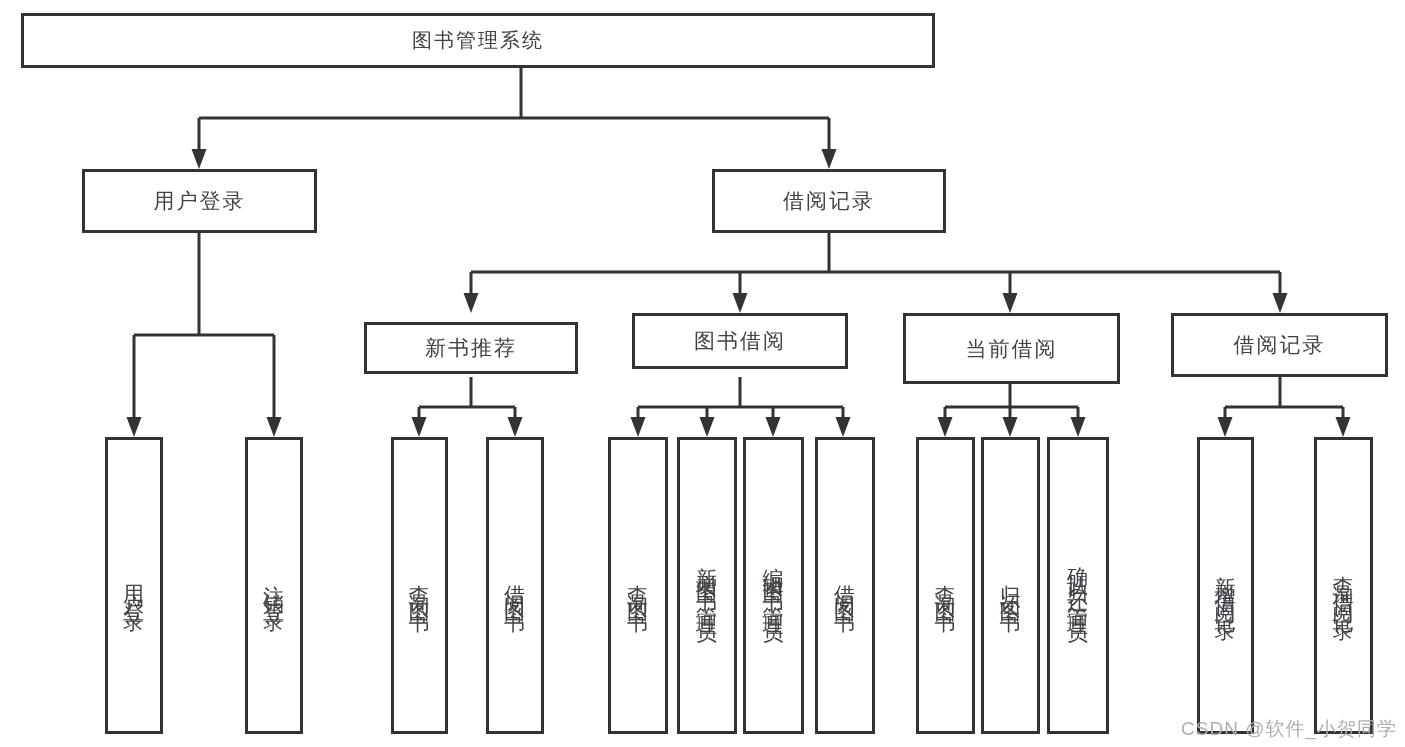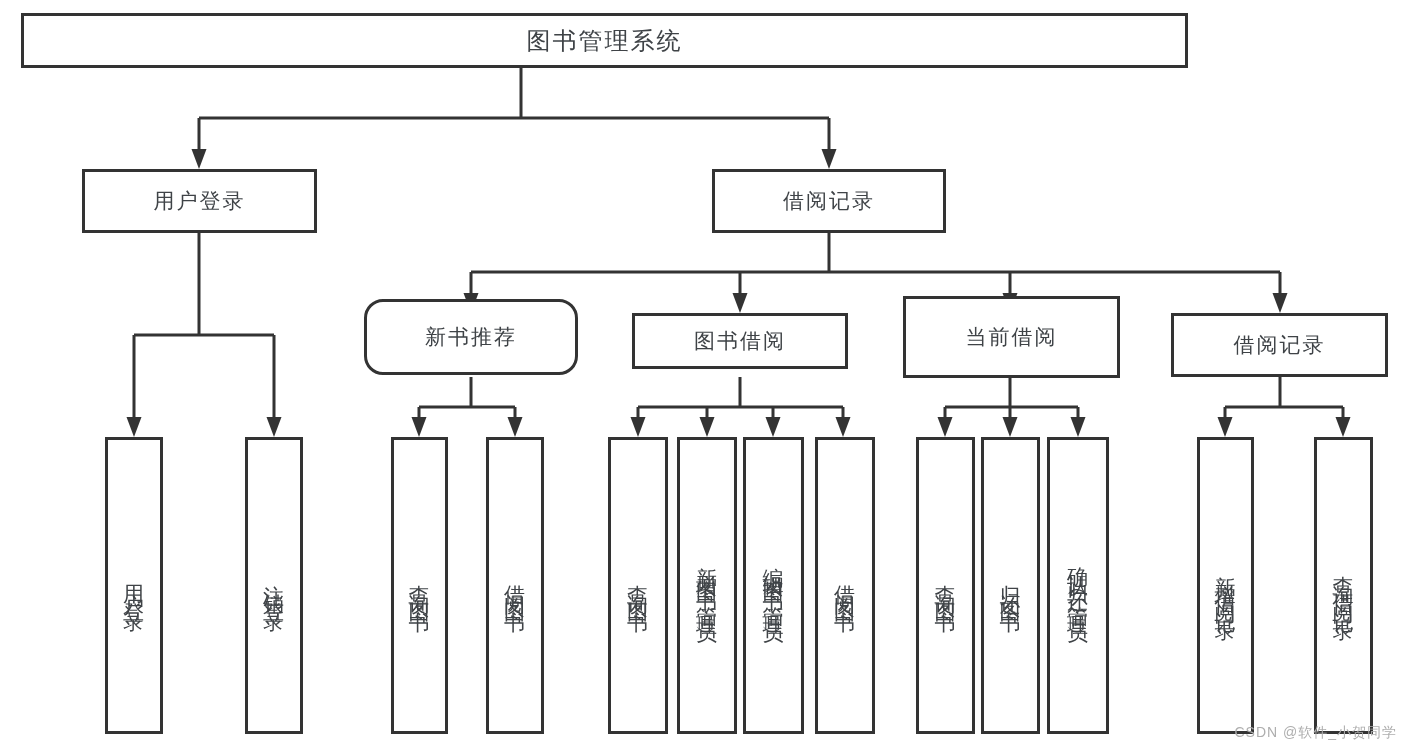--- a/index.html
+++ b/index.html
@@ -14,44 +14,44 @@
     font-family:"Liberation Sans","DejaVu Sans",sans-serif;
     color:var(--text);overflow:hidden;
   }
   .wires{position:absolute;left:0;top:0;z-index:0;}
   .box{
     position:absolute;box-sizing:border-box;border:3px solid var(--line);
     background:#fff;display:flex;align-items:center;justify-content:center;
     z-index:1;
   }
   .hbox{font-size:21px;letter-spacing:2px;white-space:nowrap;}
-  .root{left:21px;top:13px;width:1167px;height:55px;font-size:24px;}
+  .root{left:21px;top:13px;width:914px;height:55px;font-size:20px;}
   .l2a{left:82px;top:169px;width:235px;height:64px;}
   .l2b{left:712px;top:169px;width:234px;height:64px;}
-  .l3a{left:364px;top:299px;width:214px;height:76px;border-radius:19px;}
+  .l3a{left:364px;top:322px;width:214px;height:52px;}
   .l3b{left:632px;top:313px;width:216px;height:56px;}
-  .l3c{left:903px;top:296px;width:217px;height:82px;}
+  .l3c{left:903px;top:313px;width:217px;height:71px;}
   .l3d{left:1171px;top:313px;width:217px;height:64px;}
   .leaf{top:437px;height:297px;}
   .leaf span{
     writing-mode:vertical-rl;
     font-size:21px;line-height:1;letter-spacing:9px;
     white-space:nowrap;
   }
   .leaf-long span{letter-spacing:8px;}
   .a1{left:105px;width:58px;}  .a2{left:245px;width:58px;}
   .b1{left:391px;width:57px;}  .b2{left:486px;width:58px;}
   .c1{left:608px;width:60px;}  .c2{left:677px;width:60px;}
   .c3{left:743px;width:61px;}  .c4{left:815px;width:60px;}
   .d1{left:916px;width:59px;}  .d2{left:981px;width:59px;}
   .d3{left:1047px;width:62px;}
   .e1{left:1197px;width:57px;} .e2{left:1314px;width:59px;}
   .watermark{
     position:absolute;right:8px;bottom:5px;z-index:3;
-    color:var(--wm);font-size:14px;letter-spacing:1px;white-space:nowrap;
+    color:var(--wm);font-size:19px;letter-spacing:1px;white-space:nowrap;
   }
 </style>
 </head>
 <body>
 
 <div class="canvas">
 
   <svg class="wires" width="1405" height="747" viewBox="0 0 1405 747" aria-hidden="true">
     <g stroke="#333333" stroke-width="3" fill="none">
 

